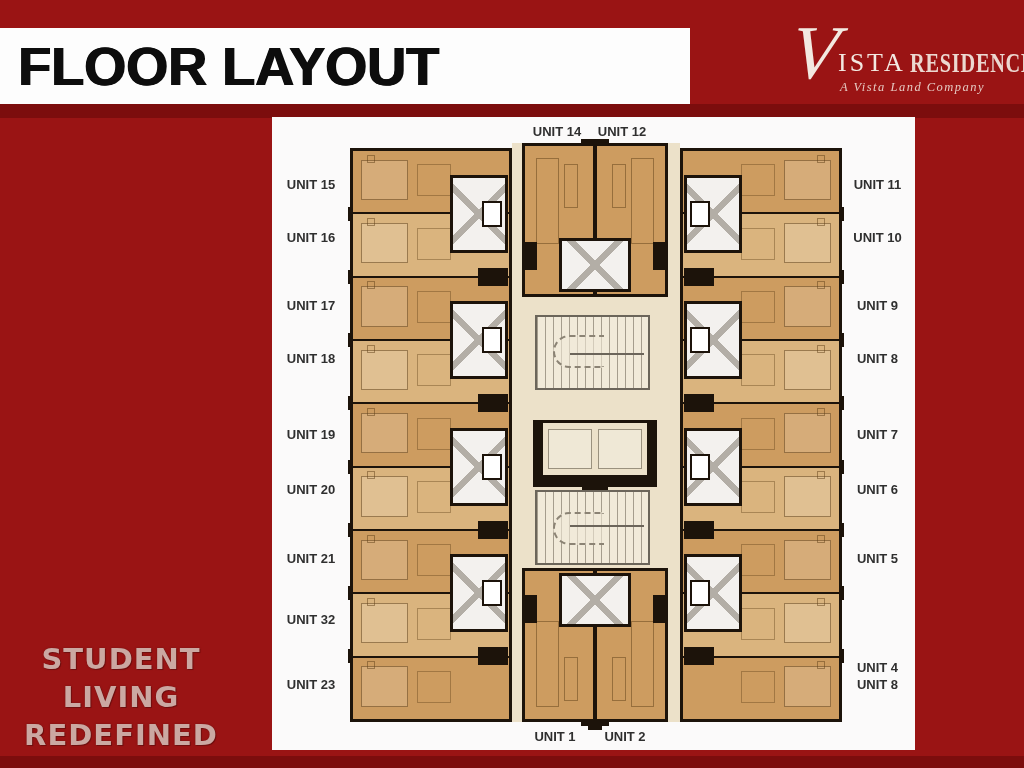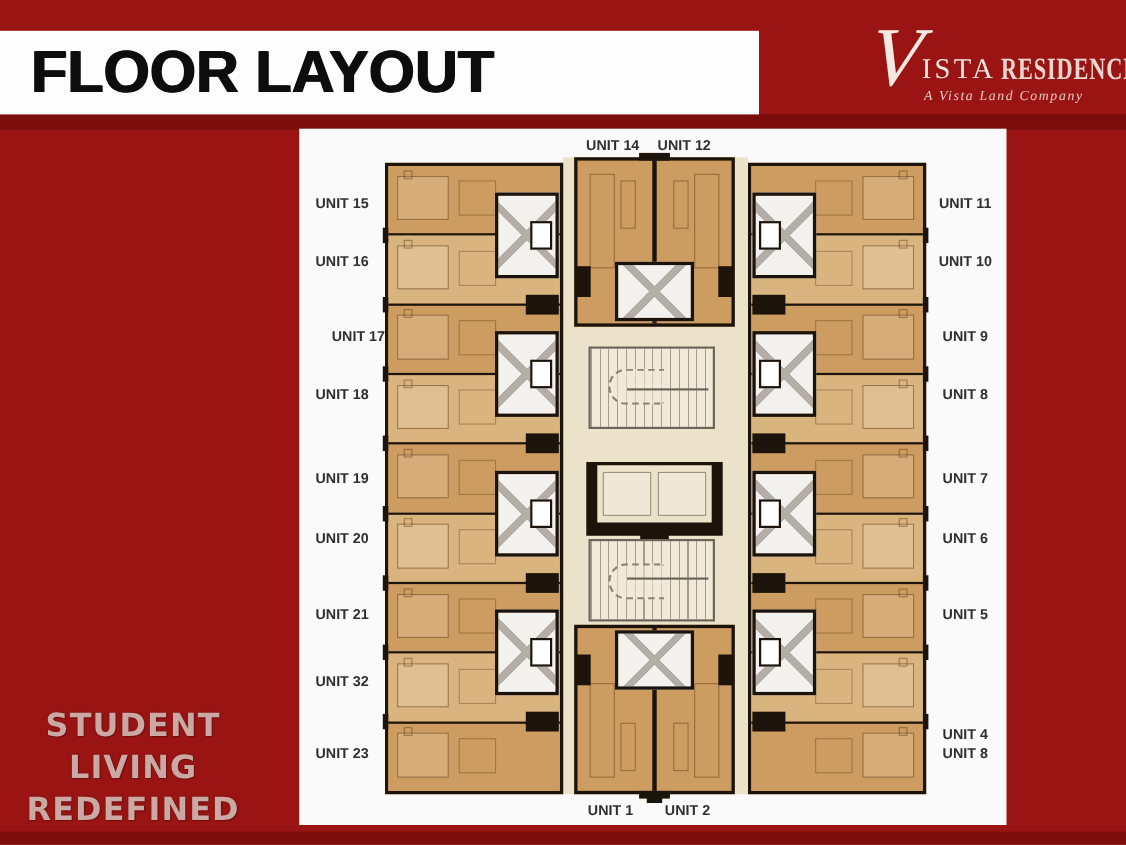--- a/index.html
+++ b/index.html
@@ -12,21 +12,21 @@
   html,body{width:1024px;height:768px;}
   body{position:relative;width:1024px;height:768px;overflow:hidden;background:var(--bg);
        font-family:"Liberation Sans",sans-serif;}
 
   .stripe{position:absolute;left:0;width:1024px;background:var(--band-dark);}
   #stripe-top{top:104px;height:14px;}
   #stripe-bottom{top:756px;height:12px;}
 
   
   #header-band{position:absolute;left:0;top:28px;width:690px;height:76px;background:var(--header-bg);
-    display:flex;align-items:center;padding-left:28px;}
+    display:flex;align-items:center;padding-left:18px;}
   #page-title{font-size:54px;font-weight:bold;color:var(--header-text);letter-spacing:0;
     text-shadow:1px 0 currentColor,-0.5px 0 currentColor;white-space:nowrap;}
 
   
   #brand-logo{position:absolute;left:788px;top:18px;width:232px;height:92px;color:var(--logo);}
   #brand-v{position:absolute;left:4px;top:-4px;font:italic 76px/1 "Liberation Serif",serif;
     transform:skewX(-6deg);}
   #brand-vista{position:absolute;left:50px;top:30px;font:26px "Liberation Serif",serif;letter-spacing:3px;}
   #brand-residences{position:absolute;left:122px;top:29px;font:bold 26px "Liberation Serif",serif;
     letter-spacing:1px;transform:scale(0.78,1.08);transform-origin:left top;white-space:nowrap;opacity:.92;}
@@ -132,21 +132,21 @@
 <div id="plan-panel">
 
   <div class="unit-label cap-label" style="left:250px;top:7px;">UNIT 14</div>
   <div class="unit-label cap-label" style="left:315px;top:7px;">UNIT 12</div>
   <div class="unit-label cap-label" style="left:248px;top:612px;">UNIT 1</div>
   <div class="unit-label cap-label" style="left:318px;top:612px;">UNIT 2</div>
 
   <div id="left-label-col">
       <div class="unit-label side-label" style="top: 60px;">UNIT 15</div>
       <div class="unit-label side-label" style="top: 113px;">UNIT 16</div>
-      <div class="unit-label side-label" style="top: 181px; text-align: right;">UNIT 17</div>
+      <div class="unit-label side-label" style="top: 181px;">UNIT 17</div>
       <div class="unit-label side-label" style="top: 234px;">UNIT 18</div>
       <div class="unit-label side-label" style="top: 310px;">UNIT 19</div>
       <div class="unit-label side-label" style="top: 365px;">UNIT 20</div>
       <div class="unit-label side-label" style="top: 434px;">UNIT 21</div>
       <div class="unit-label side-label" style="top: 495px;">UNIT 32</div>
       <div class="unit-label side-label" style="top: 560px;">UNIT 23</div>
     </div>
   <div id="right-label-col">
       <div class="unit-label side-label" style="top: 60px;">UNIT 11</div>
       <div class="unit-label side-label" style="top: 113px;">UNIT 10</div>

